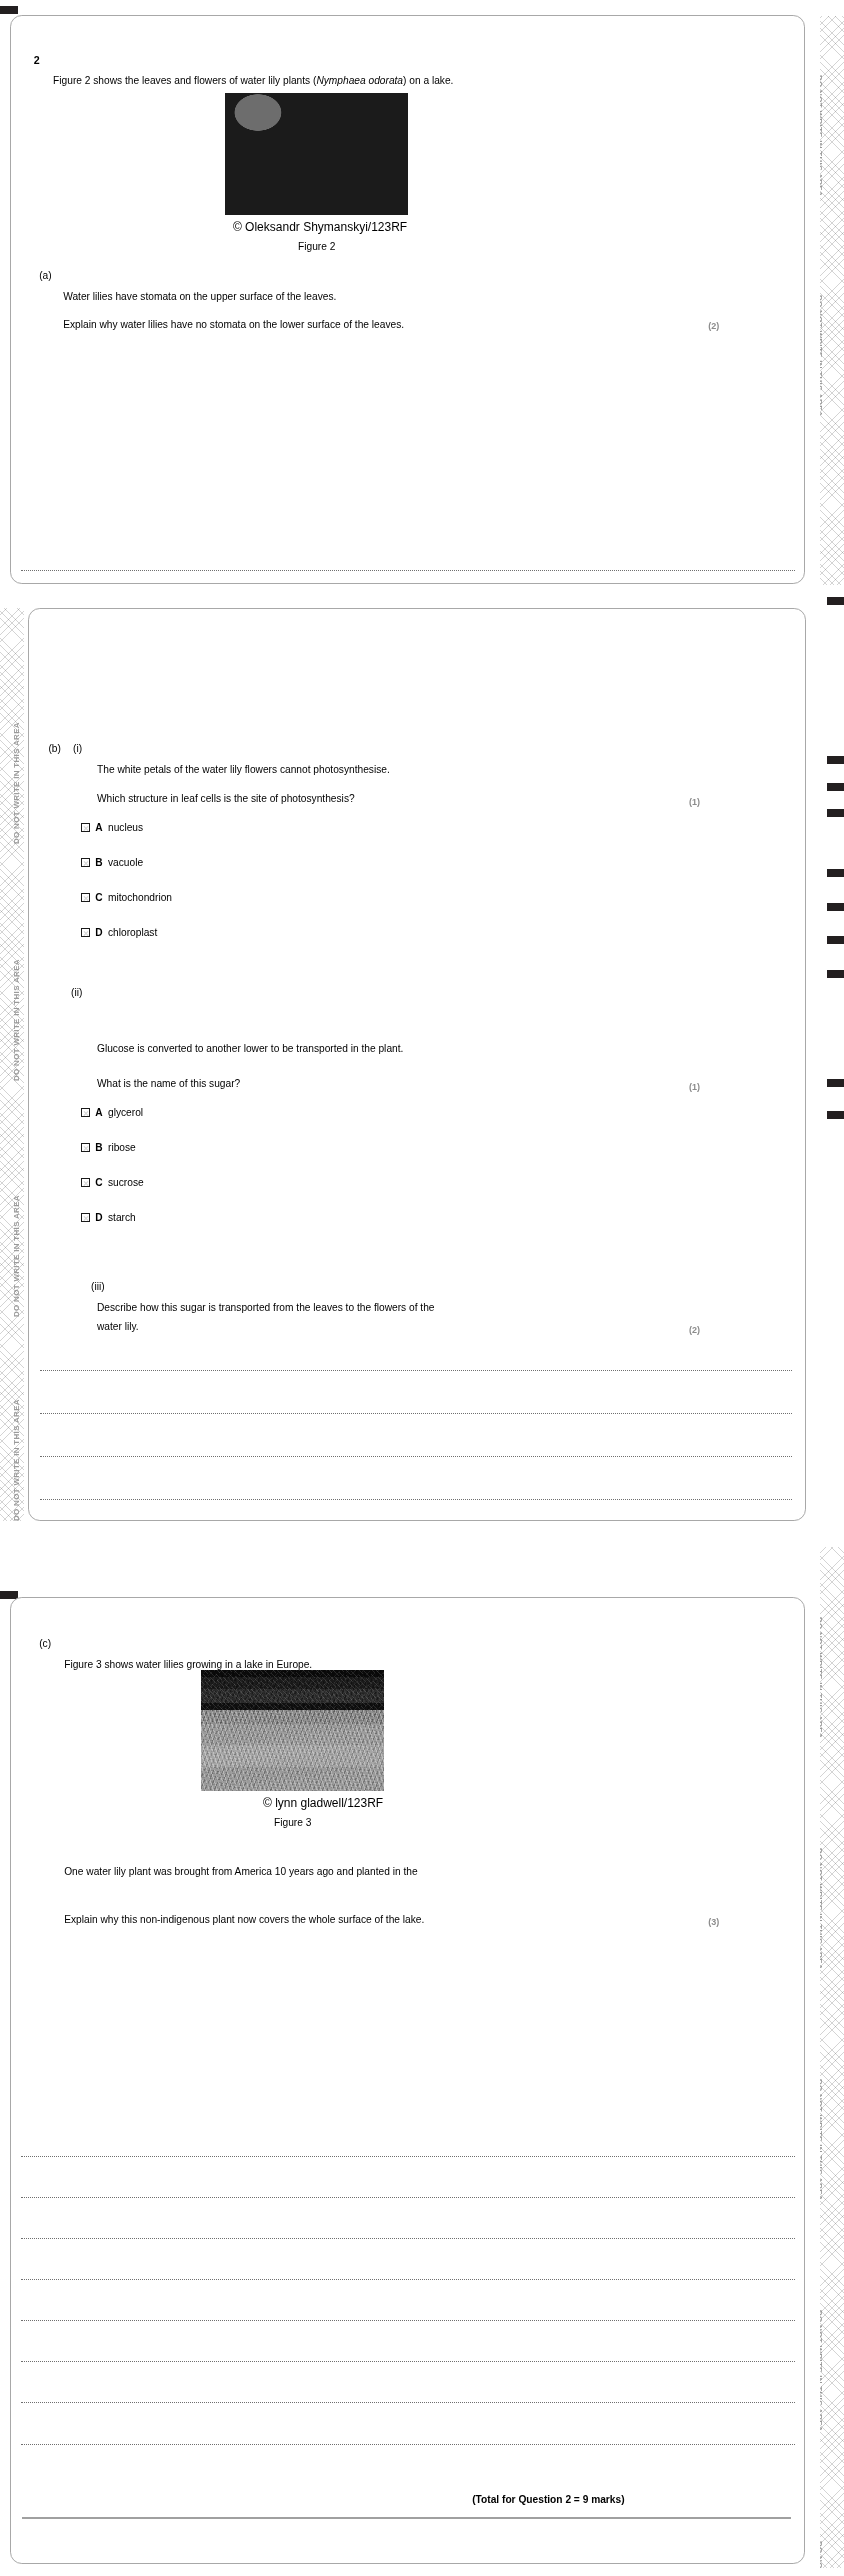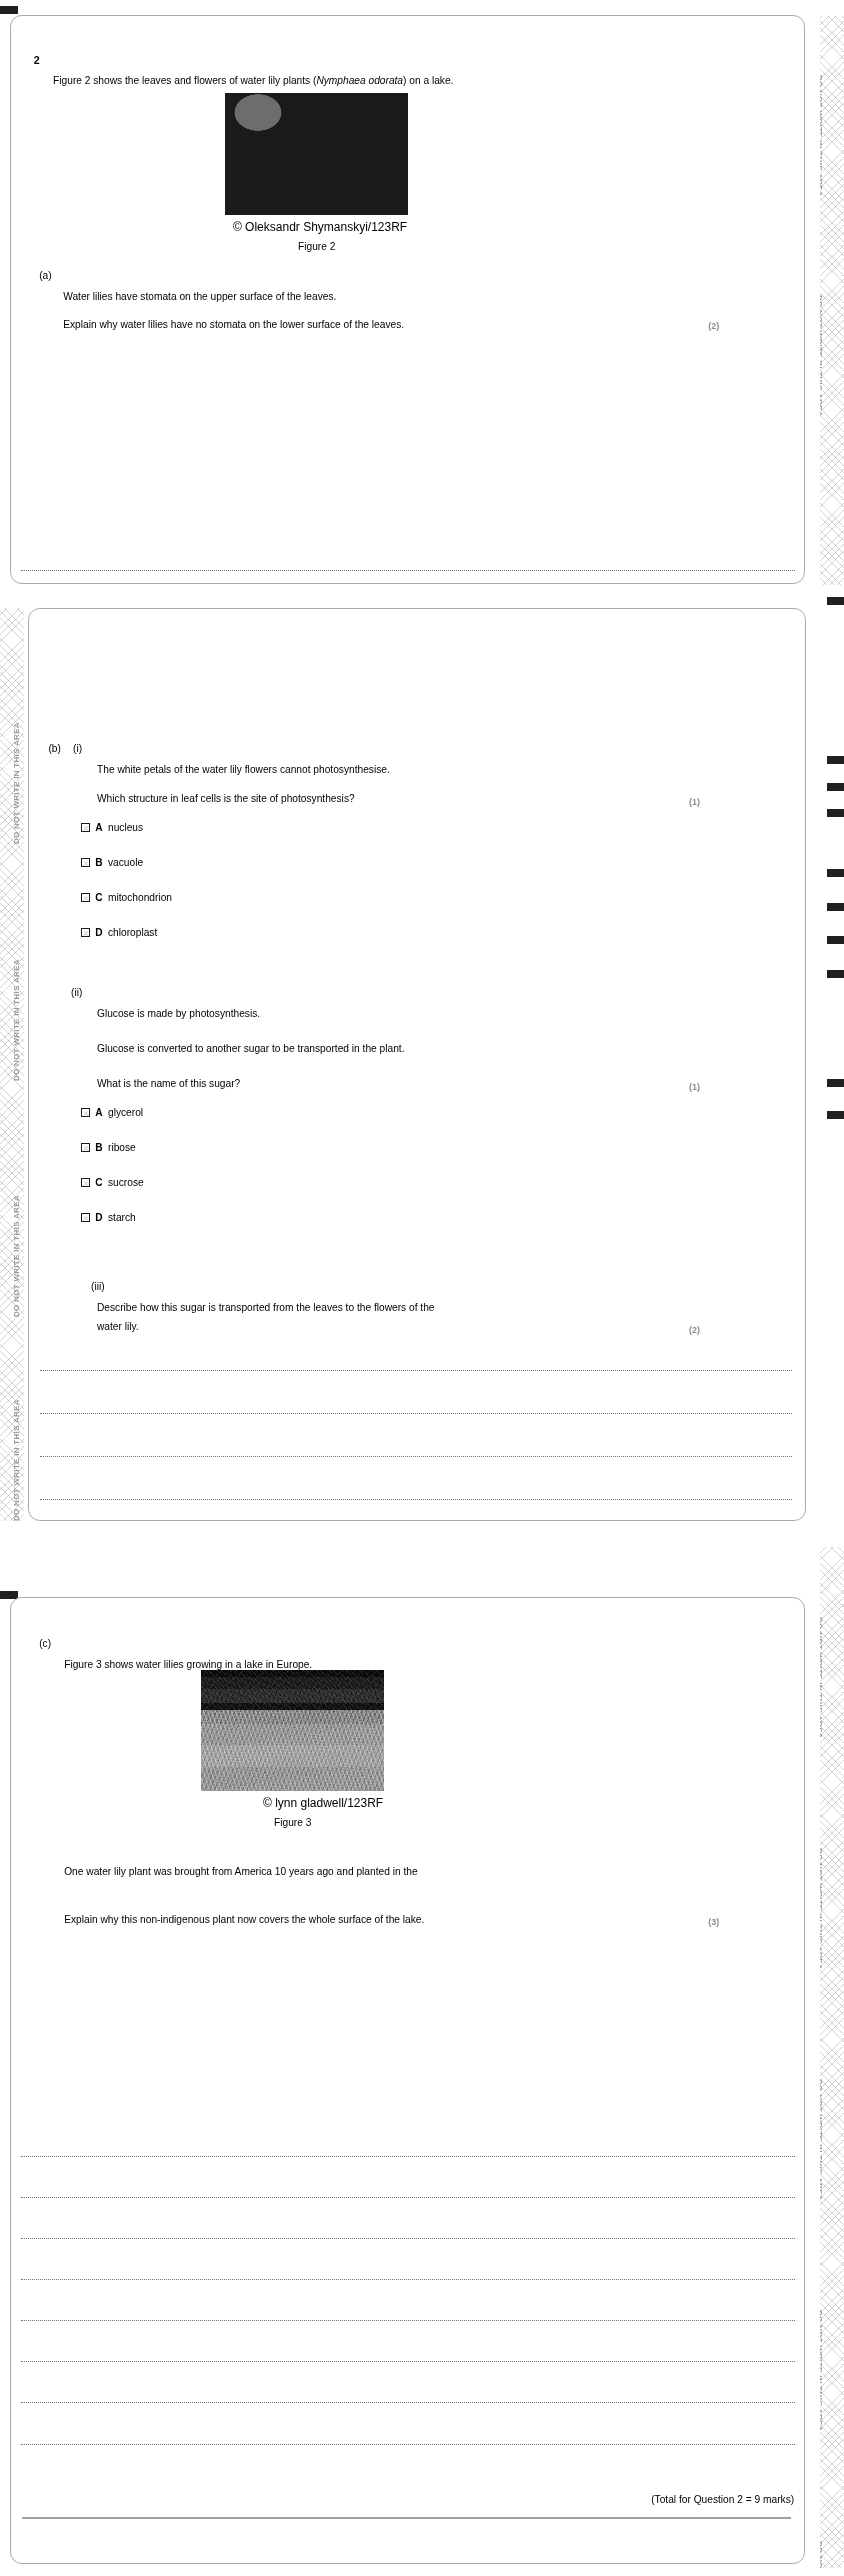--- a/index.html
+++ b/index.html
@@ -106,22 +106,21 @@
     height: 0;
     border-top: 1.1px dotted #6f6f6f;
   }
 
   .totalline {
     position: absolute;
     height: 1.6px; background: #a0a0a0;
   }
   .totaltext {
     position: absolute;
-    font-size: 10.2px; font-weight: normal; color: #000;
-    text-align: right;
+    font-size: 10.2px; font-weight: bold; color: #000;
   }
 
   
   .lilypads {
     background:
       radial-gradient(ellipse 32px 25px at 18% 16%, #6d6d6d 0 72%, #1b1b1b 74%),
       radial-gradient(ellipse 35px 27px at 52% 12%, #747474 0 72%, #161616 74%),
       radial-gradient(ellipse 31px 23.6px at 84% 18%, #6a6a6a 0 72%, #161616 74%),
       radial-gradient(ellipse 38px 28px at 30% 40%, #7a7a7a 0 72%, #151515 74%),
       radial-gradient(ellipse 34px 26px at 68% 38%, #6f6f6f 0 72%, #151515 74%),
@@ -244,22 +243,21 @@
       <span class="optletter">C</span>
       <span class="optlabel">mitochondrion</span>
     </div>
     <div class="optrow" style="position:absolute; left:53px; top:319px;">
       <span class="cbox"></span>
       <span class="optletter">D</span>
       <span class="optlabel">chloroplast</span>
     </div>
 
     <div class="partlabel" style="position:absolute; left:43px; top:379px;">(ii)</div>
-    <div class="qtext" style="position:absolute; left:69px; top:379px; width:655px;">Glucose is made by photosynthesis.</div>
-    <div class="qtext" style="position:absolute; left:69px; top:414px; width:655px;">Glucose is converted to another sugar to be transported in the plant.</div>
+    <div class="qtext" style="position:absolute; left:69px; top:414px; width:655px;">Glucose is converted to another lower to be transported in the plant.</div>
     <div class="qtext" style="position:absolute; left:69px; top:449px; width:655px;">What is the name of this sugar?</div>
     <div class="marks" style="position:absolute; left:586px; top:474px; width:86px;">(1)</div>
 
     <div class="optrow" style="position:absolute; left:53px; top:499px;">
       <span class="cbox"></span>
       <span class="optletter">A</span>
       <span class="optlabel">glycerol</span>
     </div>
     <div class="optrow" style="position:absolute; left:53px; top:534px;">
       <span class="cbox"></span>

